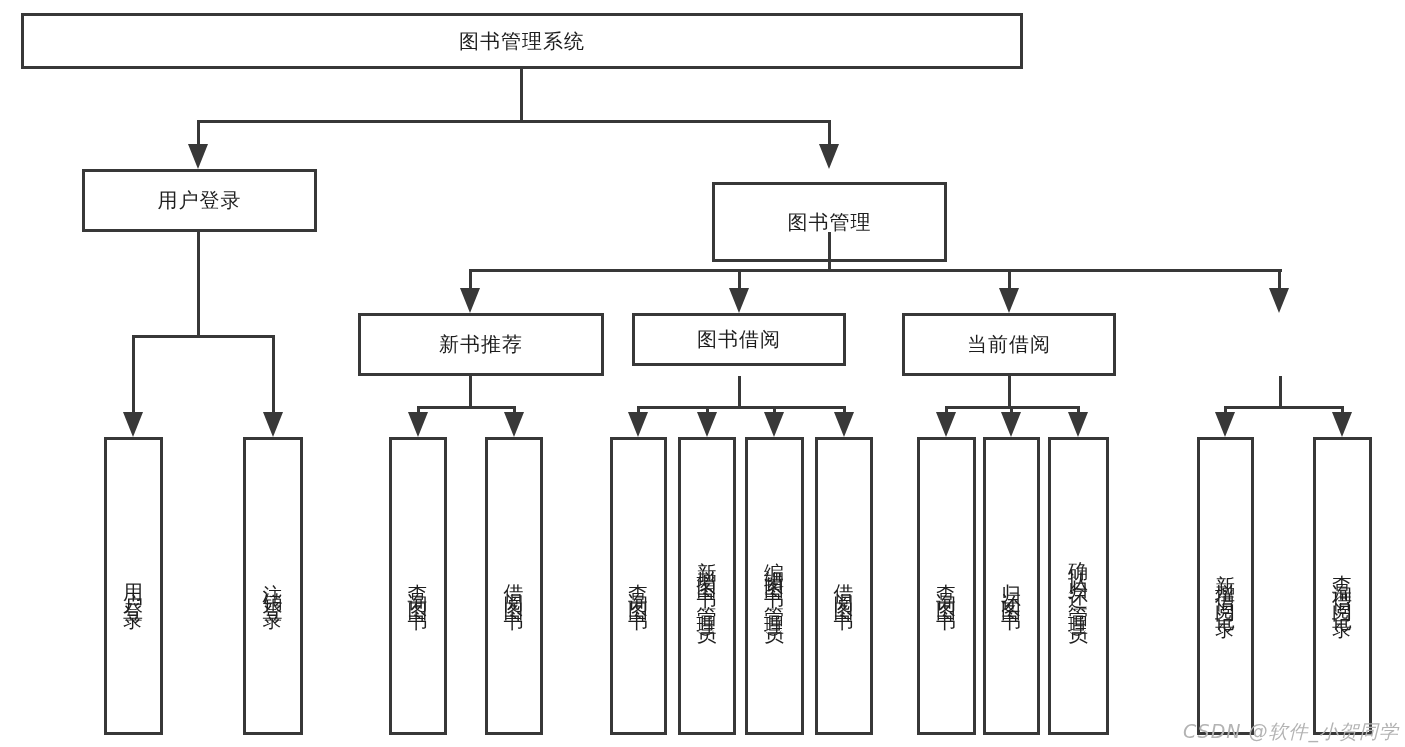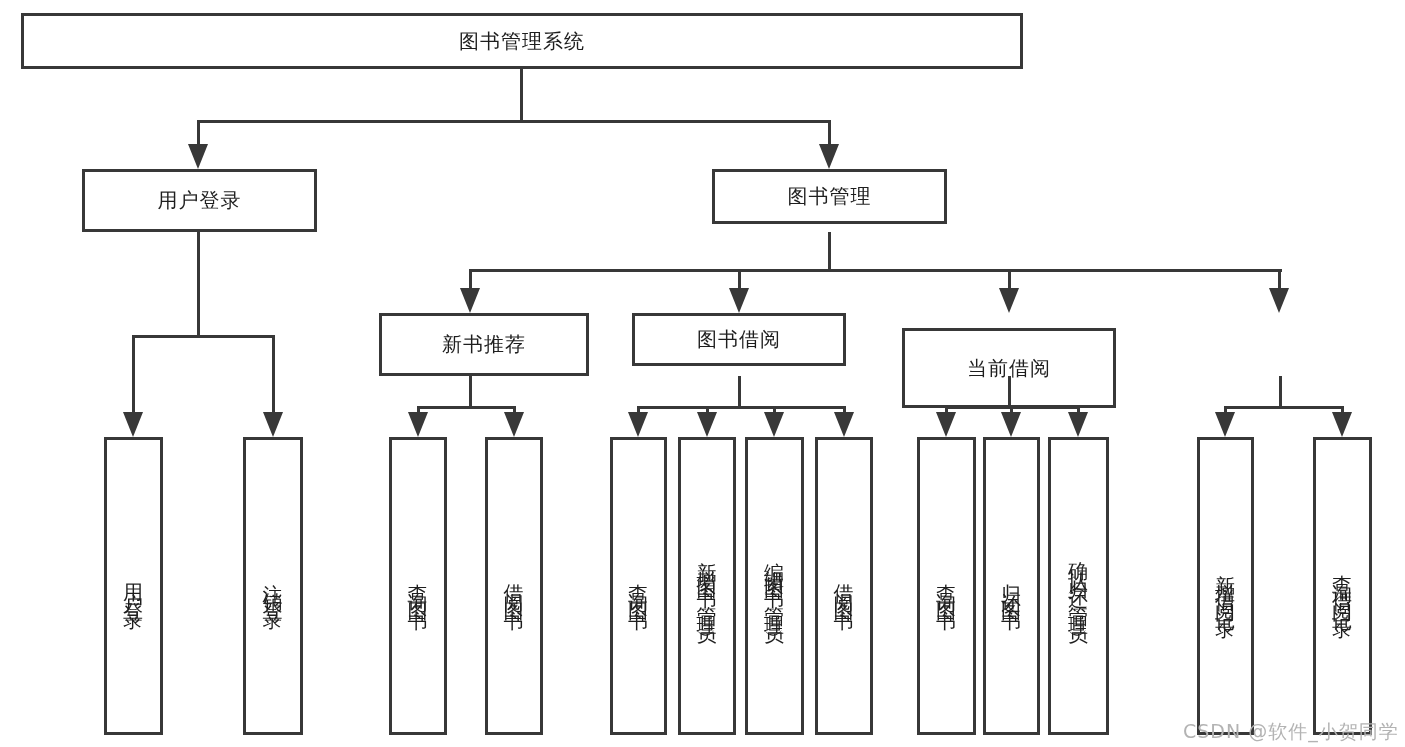--- a/index.html
+++ b/index.html
@@ -42,45 +42,46 @@
     border-top:25px solid var(--line);
   }
   .watermark{
     position:absolute;
     left:1183px;top:719px;
     color:var(--watermark);
     font-size:19px;
     letter-spacing:1px;
     white-space:nowrap;
     z-index:5;
+    font-style:italic;
   }
 </style>
 </head>
 <body>
 
 <div class="canvas">
 
   <div class="box h" style="left:21px;top:13px;width:1002px;height:56px">
     <span>图书管理系统</span>
   </div>
 
   <div class="box h" style="left:82px;top:169px;width:235px;height:63px">
     <span>用户登录</span>
   </div>
-  <div class="box h" style="left:712px;top:169px;width:235px;height:55px">
+  <div class="box h" style="left:712px;top:182px;width:235px;height:80px">
     <span>图书管理</span>
   </div>
 
-  <div class="box h" style="left:379px;top:313px;width:210px;height:63px">
+  <div class="box h" style="left:358px;top:313px;width:246px;height:63px">
     <span>新书推荐</span>
   </div>
   <div class="box h" style="left:632px;top:313px;width:214px;height:53px">
     <span>图书借阅</span>
   </div>
-  <div class="box h" style="left:902px;top:328px;width:214px;height:80px">
+  <div class="box h" style="left:902px;top:313px;width:214px;height:63px">
     <span>当前借阅</span>
   </div>
 
   <div class="box v" style="left:104px;top:437px;width:59px;height:298px">
     <span>用户登录</span>
   </div>
   <div class="box v" style="left:243px;top:437px;width:60px;height:298px">
     <span>注销登录</span>
   </div>
 

